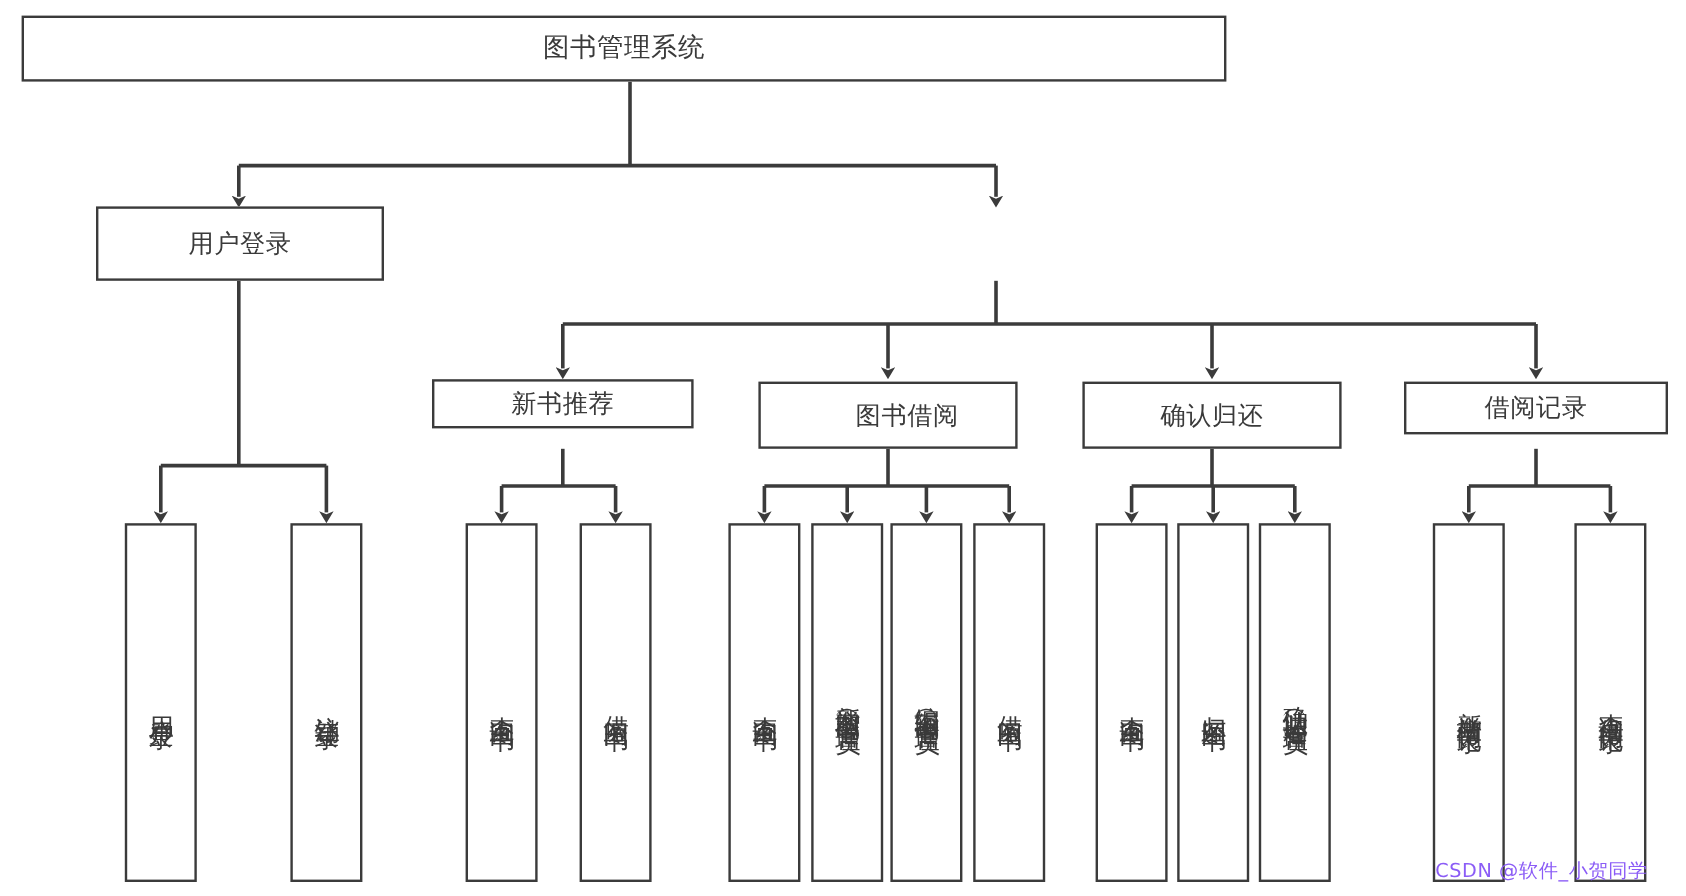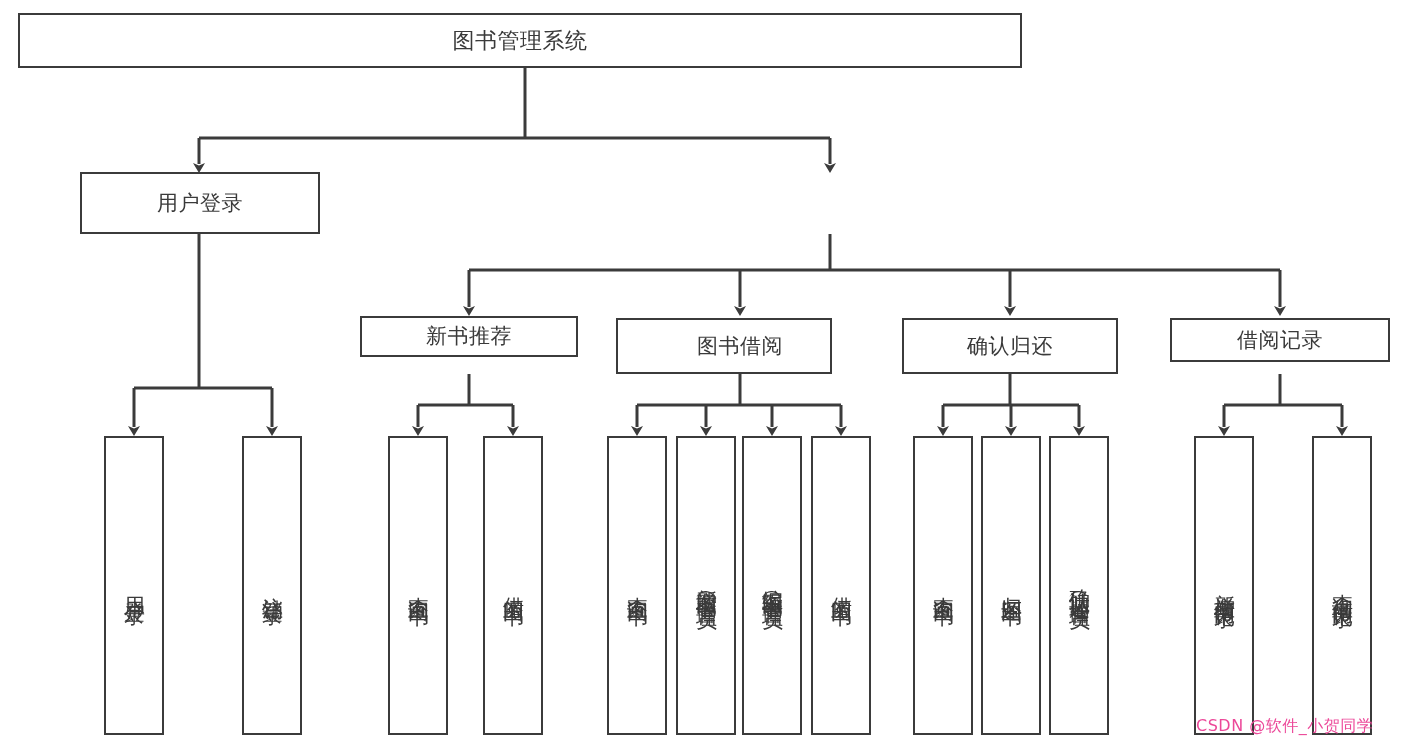--- a/index.html
+++ b/index.html
@@ -54,21 +54,21 @@
   .node.vert .lbl {
     writing-mode: vertical-rl;
     text-orientation: upright;
     font-size: 21px;
     letter-spacing: 3px;
     line-height: 1;
     white-space: nowrap;
   }
   .watermark {
     position: absolute;
-    color: #ec4899;
+    color: #8b5cf6;
     font-size: 16px;
     letter-spacing: 0.5px;
     white-space: nowrap;
     user-select: none;
   }
 </style>
 </head>
 <body>
 
 <div id="canvas">
@@ -127,21 +127,21 @@
     <span class="lbl">图书管理系统</span>
   </div>
 
   <div class="node horiz" style="left:80px; top:172px; width:240px; height:62px;">
     <span class="lbl">用户登录</span>
   </div>
 
   <div class="node horiz" style="left:360px; top:316px; width:218px; height:41px;">
     <span class="lbl">新书推荐</span>
   </div>
-  <div class="node horiz" style="left:616px; top:318px; width:216px; height:56px;padding-left:32px;">
+  <div class="node horiz" style="left:632px; top:318px; width:216px; height:56px;padding-left:32px;">
     <span class="lbl">图书借阅</span>
   </div>
   <div class="node horiz" style="left:902px; top:318px; width:216px; height:56px;">
     <span class="lbl">确认归还</span>
   </div>
   <div class="node horiz" style="left:1170px; top:318px; width:220px; height:44px;">
     <span class="lbl">借阅记录</span>
   </div>
 
   <div class="node vert" style="left:104px; top:436px; width:60px; height:299px;">

